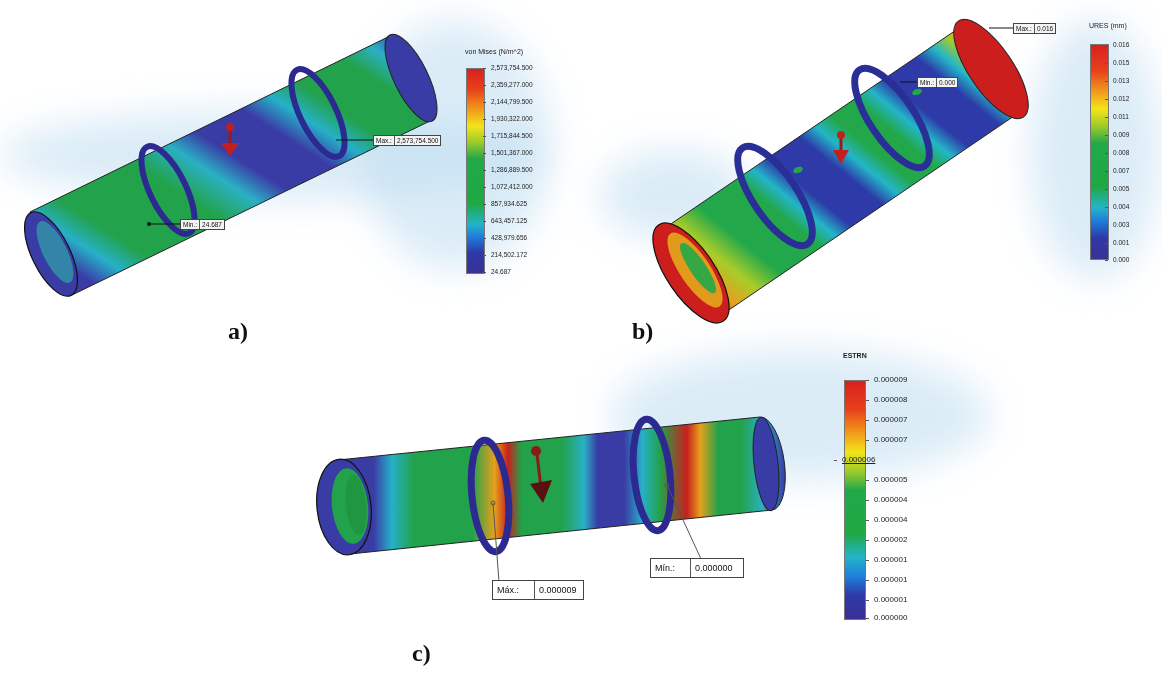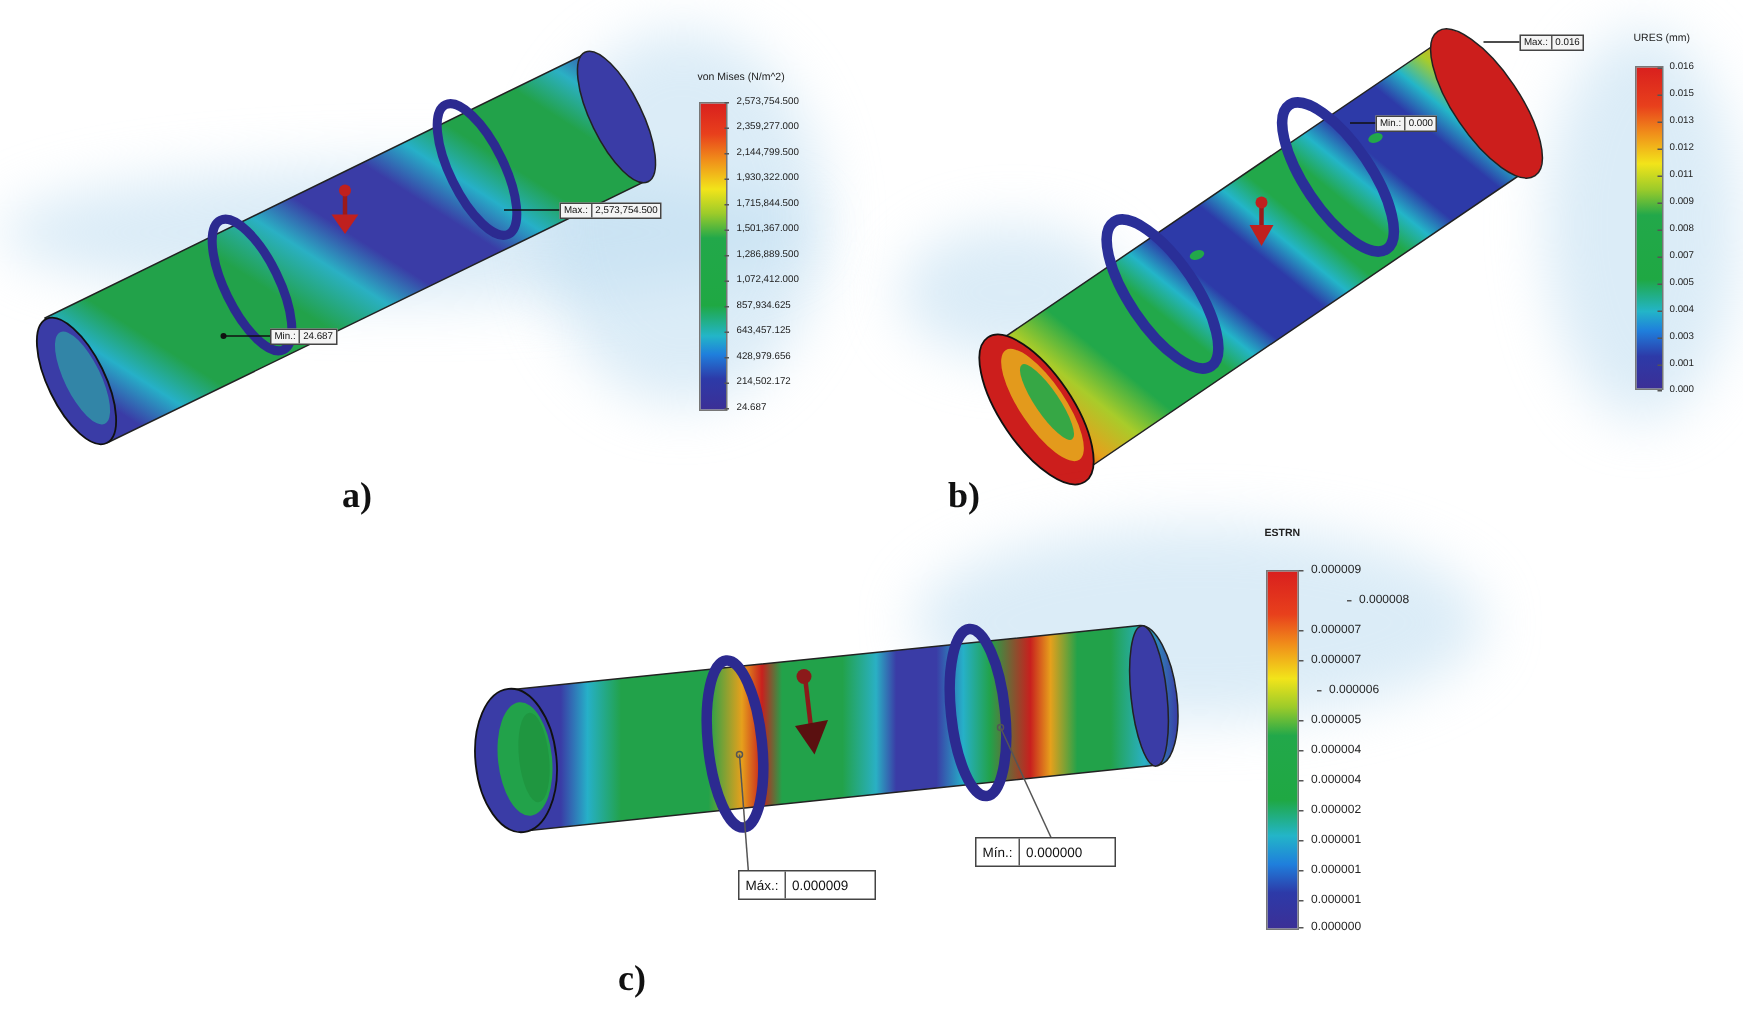--- a/index.html
+++ b/index.html
@@ -6,21 +6,21 @@
   body { width:1162px; height:680px; position:relative; overflow:hidden; font-family:"Liberation Sans", sans-serif; }
   .panel { position:absolute; }
   .glow { position:absolute; border-radius:50%; filter:blur(18px); background:rgba(190,220,240,0.55); }
   .legend-title { position:absolute; font-size:7px; color:#222; white-space:nowrap; font-family:"Liberation Sans", sans-serif; }
   .legend-bar { position:absolute; border:1px solid #777; }
   .tick { position:absolute; font-size:6.5px; color:#222; white-space:nowrap; font-family:"Liberation Sans", sans-serif; line-height:8px; }
   .tick::before { content:""; position:absolute; left:-8px; top:4px; width:3px; height:1px; background:#555; }
   .callout { position:absolute; background:#f4f4f4; border:1px solid #444; font-size:6.5px; color:#111; padding:0 2px; white-space:nowrap; height:9px; line-height:9px; display:flex; }
   .callout .lbl { padding-right:2px; border-right:1px solid #555; margin-right:2px; }
   .callout.big { font-size:9px; height:18px; line-height:18px; background:#fff; padding:0 4px; }
-  .callout.big .lbl { padding-right:4px; margin-right:4px; }
+  .callout.big .lbl { padding-right:15px; margin-right:4px; }
   .sublabel { position:absolute; font-family:"Liberation Serif", serif; font-weight:bold; font-size:24px; color:#111; }
   svg { position:absolute; left:0; top:0; overflow:visible; }
 </style>
 </head>
 <body>
 
 <div class="panel" style="left:0;top:0;width:560px;height:320px;">
   <div class="glow" style="left:0;top:110px;width:540px;height:90px;"></div>
   <div class="glow" style="left:360px;top:20px;width:190px;height:250px;"></div>
   <svg width="560" height="320">
@@ -208,24 +208,24 @@
   </div>
   <div class="callout big" style="left:360px;top:218px;width:84px;">
     <span class="lbl">Mín.:</span>
     <span>0.000000</span>
   </div>
 
   <div class="legend-title" style="left:553px;top:12px;font-weight:bold;">ESTRN</div>
   <div class="legend-bar" style="left:554px;top:40px;width:20px;height:238px;background:linear-gradient(to bottom,#d9201e 0%,#e8401c 12%,#f08a1a 20%,#f2e41a 30%,#9ccb2a 38%,#22a84a 46%,#1fa843 64%,#23b5c8 74%,#1f7fdc 82%,#2d3aa8 90%,#3b2f96 100%);"></div>
   <div>
     <div class="tick" style="left:584px;top:36px;font-size:8px;">0.000009</div>
-    <div class="tick" style="left:584px;top:56px;font-size:8px;margin-left:32px;">0.000008</div>
+    <div class="tick" style="left:584px;top:56px;font-size:8px;">0.000008</div>
     <div class="tick" style="left:584px;top:76px;font-size:8px;">0.000007</div>
     <div class="tick" style="left:584px;top:96px;font-size:8px;">0.000007</div>
-    <div class="tick" style="left:596px;top:116px;font-size:8px;">0.000006</div>
+    <div class="tick" style="left:552px;top:116px;font-size:8px;text-decoration:underline;">0.000006</div>
     <div class="tick" style="left:584px;top:136px;font-size:8px;text-align:right;">0.000005</div>
     <div class="tick" style="left:584px;top:156px;font-size:8px;">0.000004</div>
     <div class="tick" style="left:584px;top:176px;font-size:8px;">0.000004</div>
     <div class="tick" style="left:584px;top:196px;font-size:8px;">0.000002</div>
     <div class="tick" style="left:584px;top:216px;font-size:8px;">0.000001</div>
     <div class="tick" style="left:584px;top:236px;font-size:8px;">0.000001</div>
     <div class="tick" style="left:584px;top:256px;font-size:8px;">0.000001</div>
     <div class="tick" style="left:584px;top:274px;font-size:8px;">0.000000</div>
   </div>
 </div>

